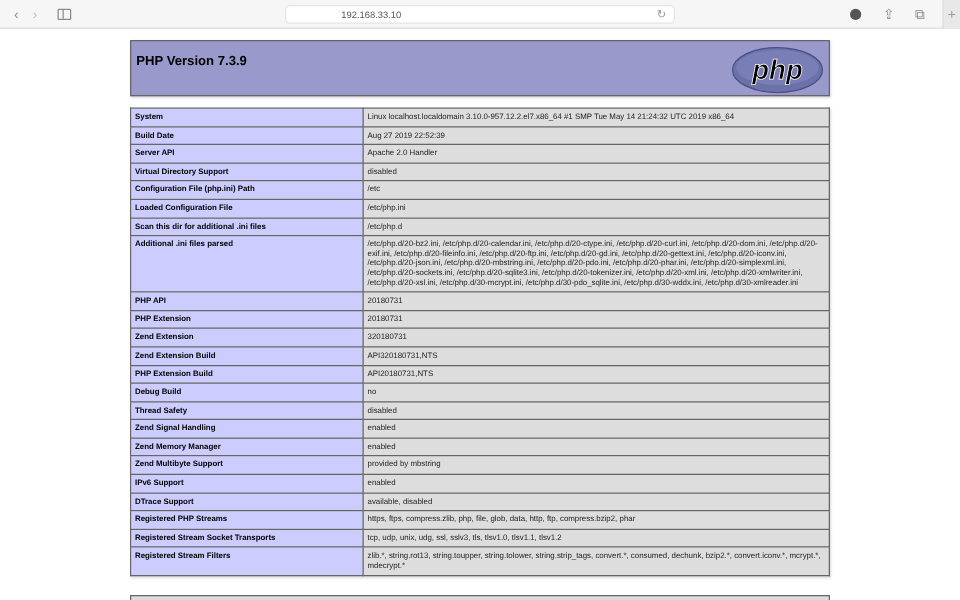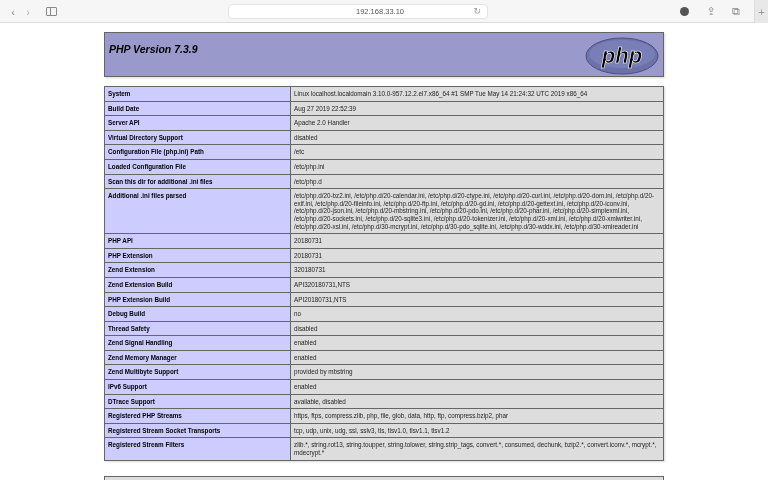--- a/index.html
+++ b/index.html
@@ -15,23 +15,23 @@
     position: absolute; top: 4px; height: 15px;
     display: flex; align-items: center; justify-content: center;
     color: #8a8a8a; font-size: 11px;
   }
   .nav-back { left: 6px; width: 14px; }
   .nav-fwd { left: 21px; width: 14px; color: #b8b8b8; }
   .sidebar-btn { left: 44px; width: 14px; }
   .sidebar-btn .box { width: 11px; height: 9px; border: 1px solid #8a8a8a; border-radius: 1px; position: relative; }
   .sidebar-btn .box::before { content: ""; position: absolute; left: 3px; top: 0; bottom: 0; width: 1px; background: #8a8a8a; }
   .address {
-    position: absolute; left: 228px; top: 4px; width: 260px; height: 15px;
+    position: absolute; left: 228px; top: 4px; width: 312px; height: 15px;
     background: #ffffff; border: 1px solid #e4e4e4; border-radius: 4px;
-    display: flex; align-items: center; justify-content: center;
+    display: flex; align-items: center; justify-content: flex-start;
     font-size: 7.5px; color: #555; padding-left: 44px;
   }
   .reload { position: absolute; right: 6px; top: 1px; font-size: 9px; color: #9a9a9a; }
   .download-btn { left: 677px; width: 14px; }
   .download-btn .dot { width: 9px; height: 9px; background: #555; border-radius: 50%; }
   .share-btn { left: 704px; width: 14px; }
   .tabs-btn { left: 729px; width: 14px; }
   .newtab-btn {
     position: absolute; left: 754px; top: 0; width: 14px; height: 23px;
     background: #e8e8e8; border-left: 1px solid #dcdcdc;
@@ -40,21 +40,21 @@
   }
 
   
   .php-header {
     position: absolute; left: 104px; top: 32px; width: 560px; height: 45px;
     background: #9999cc; border: 1px solid #666666;
     box-shadow: 1px 1px 2px rgba(0,0,0,0.15);
   }
   .php-title {
     position: absolute; left: 4px; top: 10px;
-    font-size: 10.5px; font-weight: bold; color: #000; font-style: italic;
+    font-size: 10.5px; font-weight: bold; color: #000;
   }
   .php-logo {
     position: absolute; right: 4px; top: 4px; width: 74px; height: 38px;
   }
 
   .info-table {
     position: absolute; left: 104px; top: 86px; width: 560px;
     border-collapse: collapse;
     box-shadow: 1px 1px 2px rgba(0,0,0,0.15);
   }

